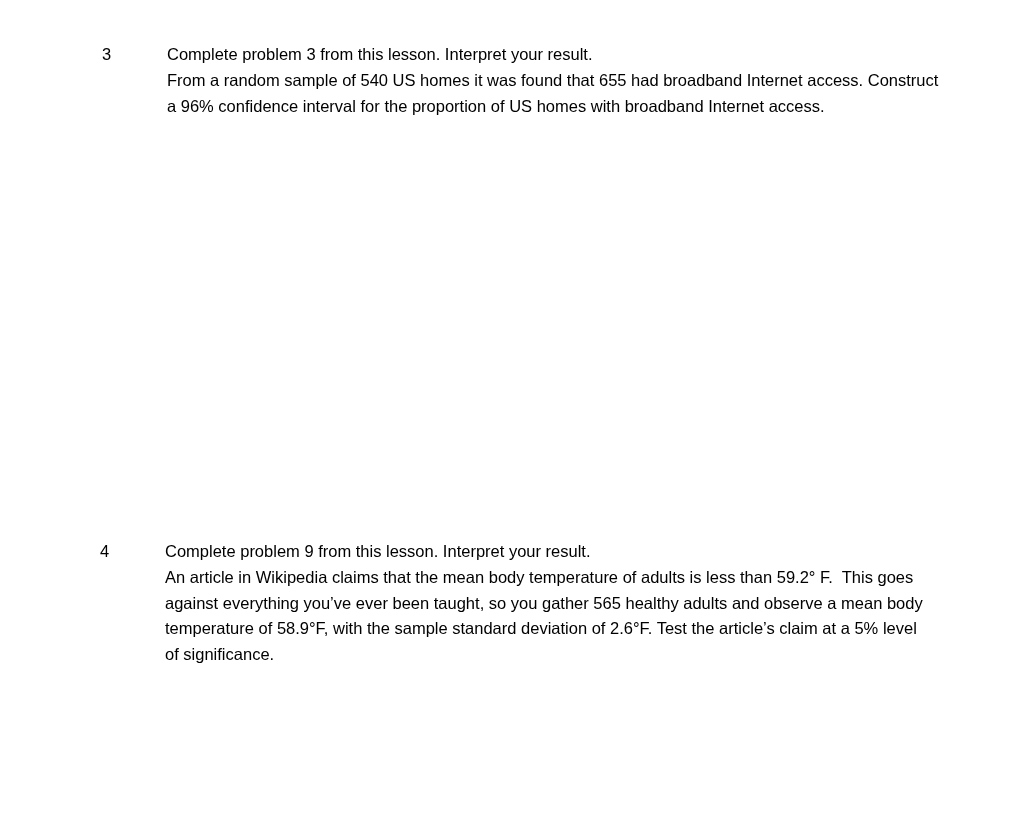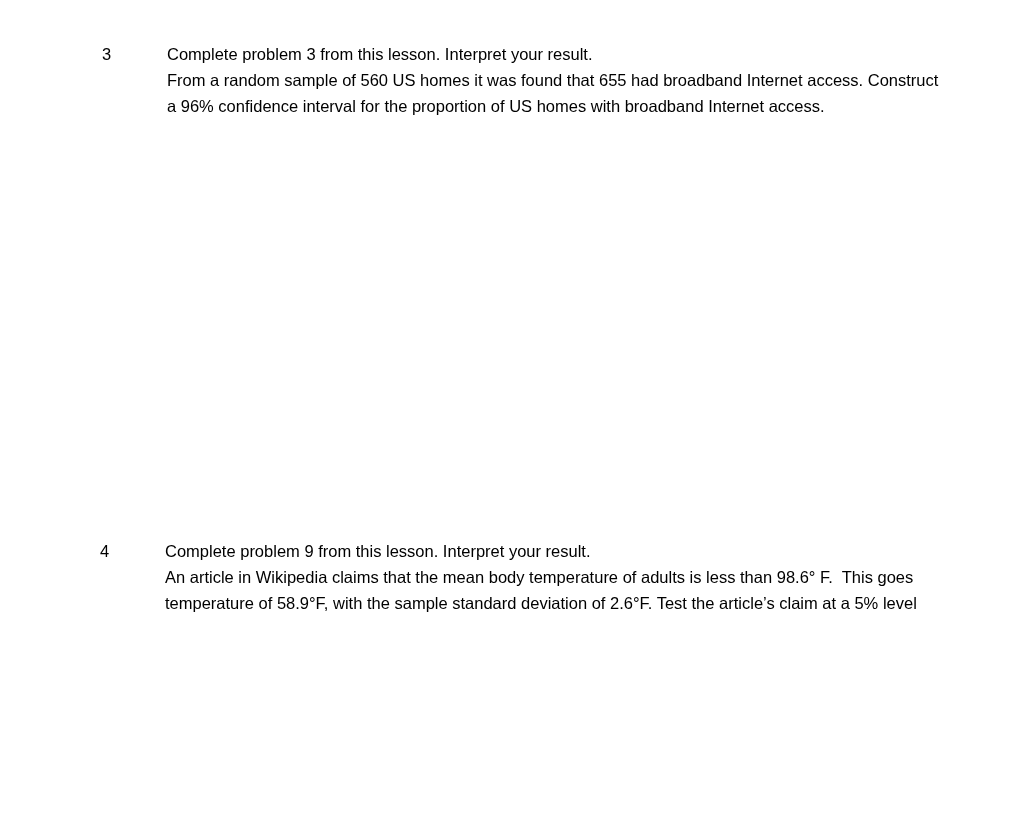--- a/index.html
+++ b/index.html
@@ -46,27 +46,29 @@
 </style>
 </head>
 <body>
 
 <div class="page">
 
   <div class="problem" id="problem-3">
     <div class="problem-number">3</div>
     <div class="problem-lines">
       <div class="problem-line">Complete problem 3 from this lesson. Interpret your result.</div>
-      <div class="problem-line">From a random sample of 560 US homes it was found that 655 had broadband Internet access. Construct</div>
+      <div class="problem-line">From a random sample of 540 US homes it was found that 655 had broadband Internet access. Construct</div>
       <div class="problem-line">a 96% confidence interval for the proportion of US homes with broadband Internet access.</div>
     </div>
   </div>
 
   <div class="problem" id="problem-4">
     <div class="problem-number">4</div>
     <div class="problem-lines">
       <div class="problem-line">Complete problem 9 from this lesson. Interpret your result.</div>
-      <div class="problem-line">An article in Wikipedia claims that the mean body temperature of adults is less than 98.6° F.  This goes</div>
+      <div class="problem-line">An article in Wikipedia claims that the mean body temperature of adults is less than 59.2° F.  This goes</div>
+      <div class="problem-line">against everything you’ve ever been taught, so you gather 565 healthy adults and observe a mean body</div>
       <div class="problem-line">temperature of 58.9°F, with the sample standard deviation of 2.6°F. Test the article’s claim at a 5% level</div>
+      <div class="problem-line">of significance.</div>
     </div>
   </div>
 
 </div>
 
 </body></html>

